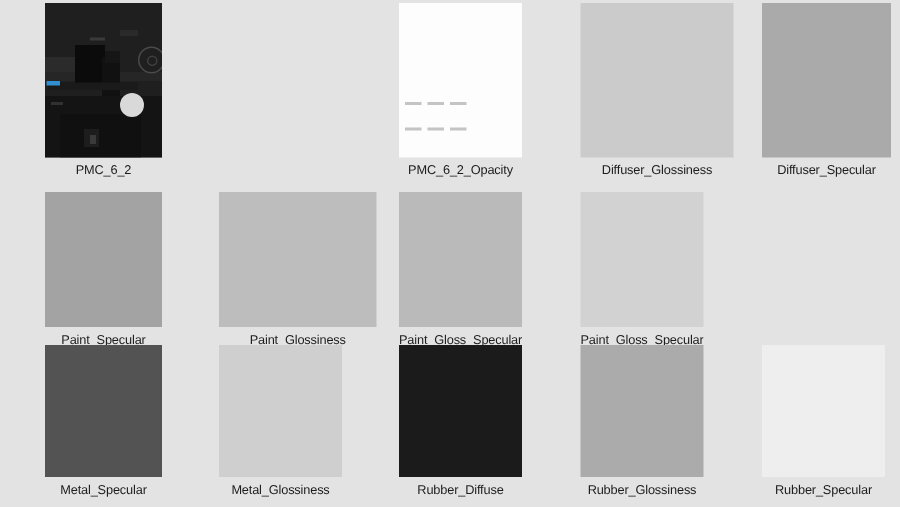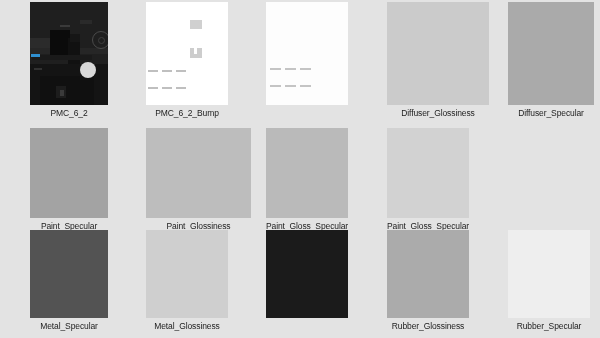--- a/index.html
+++ b/index.html
@@ -86,45 +86,30 @@
           <div class="deco deco-rect" style="left: 30px; top: 23px; width: 10px; height: 2px; background: rgb(58, 58, 58);"></div>
           <div class="deco deco-rect" style="left: 50px; top: 18px; width: 12px; height: 4px; background: rgb(42, 42, 42);"></div>
           <div class="deco deco-rect" style="left: 4px; top: 66px; width: 8px; height: 2px; background: rgb(49, 49, 49);"></div>
           <div class="deco deco-rect" style="left: 82px; top: 40px; width: 3px; height: 3px; background: rgb(61, 61, 61);"></div>
           <div class="deco deco-ring" style="left: 62px; top: 29px; width: 18px; height: 18px; border: 1px solid rgb(74, 74, 74); box-sizing: border-box;"></div>
           <div class="deco deco-ring" style="left: 68px; top: 35px; width: 7px; height: 7px; border: 1px solid rgb(63, 63, 63); box-sizing: border-box;"></div>
           <div class="deco deco-circle" style="left: 50px; top: 60px; width: 16px; height: 16px; background: rgb(217, 217, 217);"></div>
         </div>
         <div class="asset-label">PMC_6_2</div>
       </div>
-      <div class="asset-cell" style="left: 128px; top: 2px; width: 100px;">
-        <div class="asset-thumb" style="height: 103px; background: rgb(255, 255, 255);">
-          <div class="deco deco-rect" style="left: 44px; top: 18px; width: 12px; height: 9px; background: rgb(208, 208, 208);"></div>
-          <div class="deco deco-rect" style="left: 44px; top: 27px; width: 5px; height: 4px; background: rgb(255, 255, 255);"></div>
-          <div class="deco deco-rect" style="left: 51px; top: 27px; width: 5px; height: 4px; background: rgb(255, 255, 255);"></div>
-          <div class="deco deco-rect" style="left: 44px; top: 46px; width: 12px; height: 10px; background: rgb(205, 205, 205);"></div>
-          <div class="deco deco-rect" style="left: 48px; top: 46px; width: 3px; height: 6px; background: rgb(255, 255, 255);"></div>
-          <div class="deco deco-rect" style="left: 2px; top: 68px; width: 10px; height: 2px; background: rgb(191, 191, 191);"></div>
-          <div class="deco deco-rect" style="left: 16px; top: 68px; width: 10px; height: 2px; background: rgb(191, 191, 191);"></div>
-          <div class="deco deco-rect" style="left: 30px; top: 68px; width: 10px; height: 2px; background: rgb(191, 191, 191);"></div>
-          <div class="deco deco-rect" style="left: 2px; top: 85px; width: 10px; height: 2px; background: rgb(191, 191, 191);"></div>
-          <div class="deco deco-rect" style="left: 16px; top: 85px; width: 10px; height: 2px; background: rgb(191, 191, 191);"></div>
-          <div class="deco deco-rect" style="left: 30px; top: 85px; width: 10px; height: 2px; background: rgb(191, 191, 191);"></div>
-        </div>
-        <div class="asset-label">PMC_6_2_Bump</div>
-      </div>
       <div class="asset-cell" style="left: 248px; top: 2px; width: 100px;">
         <div class="asset-thumb" style="height: 103px; background: rgb(253, 253, 253);">
           <div class="deco deco-rect" style="left: 4px; top: 66px; width: 11px; height: 2px; background: rgb(196, 196, 196);"></div>
           <div class="deco deco-rect" style="left: 19px; top: 66px; width: 11px; height: 2px; background: rgb(196, 196, 196);"></div>
           <div class="deco deco-rect" style="left: 34px; top: 66px; width: 11px; height: 2px; background: rgb(196, 196, 196);"></div>
           <div class="deco deco-rect" style="left: 4px; top: 83px; width: 11px; height: 2px; background: rgb(196, 196, 196);"></div>
           <div class="deco deco-rect" style="left: 19px; top: 83px; width: 11px; height: 2px; background: rgb(196, 196, 196);"></div>
           <div class="deco deco-rect" style="left: 34px; top: 83px; width: 11px; height: 2px; background: rgb(196, 196, 196);"></div>
         </div>
+        <div class="asset-label">PMC_6_2_Opacity</div>
       </div>
       <div class="asset-cell" style="left: 369px; top: 2px; width: 120px;">
         <div class="asset-thumb" style="height: 103px; background: rgb(203, 203, 203);"></div>
         <div class="asset-label">Diffuser_Glossiness</div>
       </div>
       <div class="asset-cell" style="left: 490px; top: 2px; width: 104px;">
         <div class="asset-thumb" style="height: 103px; background: rgb(170, 170, 170);"></div>
         <div class="asset-label">Diffuser_Specular</div>
       </div>
       <div class="asset-cell" style="left: 12px; top: 128px; width: 96px; text-decoration: underline;">
@@ -150,20 +135,21 @@
       <div class="asset-cell" style="left: 128px; top: 230px; width: 100px;">
         <div class="asset-thumb" style="height: 88px; background: rgb(207, 207, 207);"></div>
         <div class="asset-label">Metal_Glossiness</div>
       </div>
       <div class="asset-cell" style="left: 12px; top: 230px; width: 96px;">
         <div class="asset-thumb" style="height: 88px; background: rgb(83, 83, 83);"></div>
         <div class="asset-label">Metal_Specular</div>
       </div>
       <div class="asset-cell" style="left: 248px; top: 230px; width: 100px;">
         <div class="asset-thumb" style="height: 88px; background: rgb(27, 27, 27);"></div>
+        <div class="asset-label">Rubber_Diffuse</div>
       </div>
       <div class="asset-cell" style="left: 490px; top: 230px; width: 100px;">
         <div class="asset-thumb" style="height: 88px; background: rgb(238, 238, 238);"></div>
         <div class="asset-label">Rubber_Specular</div>
       </div>
       <div class="asset-cell" style="left: 369px; top: 230px; width: 100px;">
         <div class="asset-thumb" style="height: 88px; background: rgb(171, 171, 171);"></div>
         <div class="asset-label">Rubber_Glossiness</div>
       </div>
     </div>

